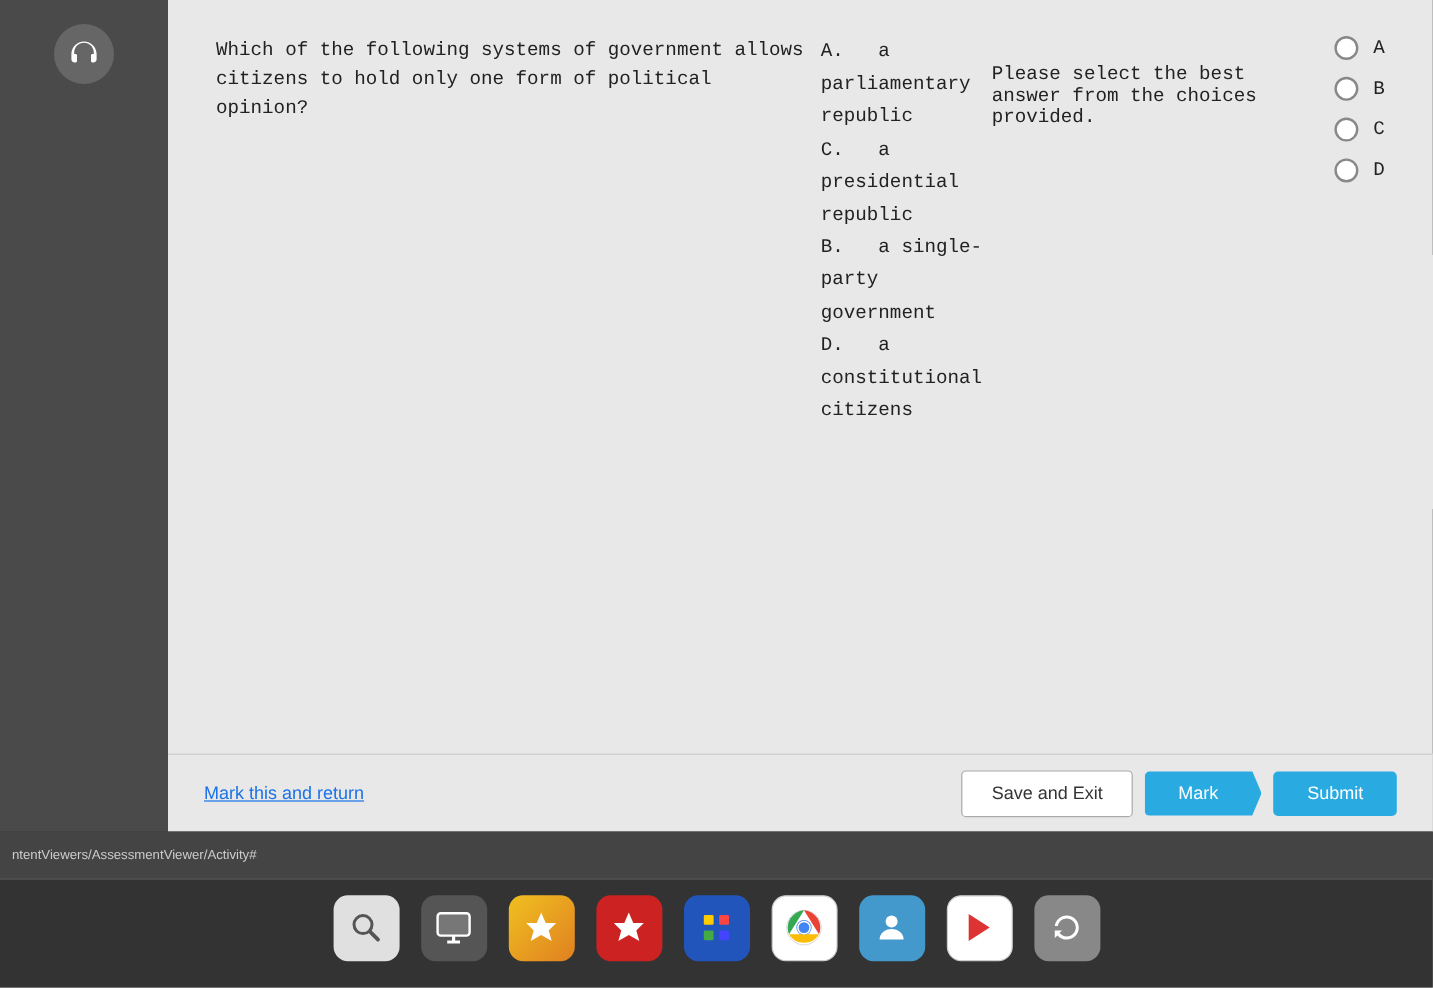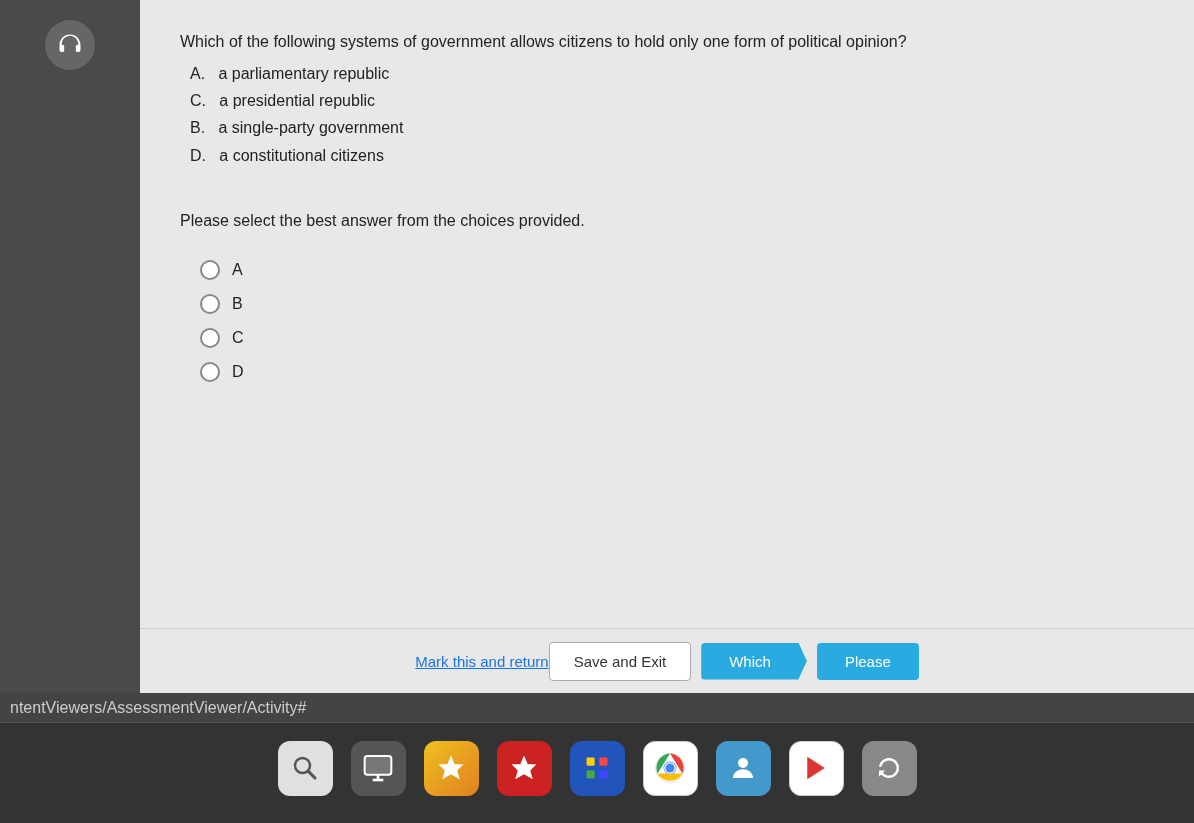--- a/index.html
+++ b/index.html
@@ -50,21 +50,22 @@
       font-size: 22px;
     }
 
     
     .question-panel {
       background: #e8e8e8;
       margin: 0;
       padding: 30px 40px 20px 40px;
       flex: 1;
       display: flex;
-      flex-direction: column;
+      flex-direction: row;
+      font-family: Liberation Mono, monospace;
     }
 
     .question-text {
       font-size: 16px;
       color: #222;
       line-height: 1.5;
       margin-bottom: 6px;
     }
 
     .choices-list {
@@ -122,21 +123,21 @@
     .bottom-bar {
       position: absolute;
       bottom: 130px;
       left: 140px;
       right: 0;
       height: 65px;
       background: #e8e8e8;
       border-top: 1px solid #ccc;
       display: flex;
       align-items: center;
-      justify-content: center;
+      justify-content: space-between;
       padding: 0 30px;
     }
 
     .mark-return-link {
       color: #1a73e8;
       text-decoration: underline;
       font-size: 15px;
       cursor: pointer;
       background: none;
       border: none;
@@ -187,26 +188,26 @@
       bottom: 0;
       left: 0;
       right: 0;
       height: 130px;
       background: #333;
       display: flex;
       flex-direction: column;
     }
 
     .address-bar {
-      height: 30px;
+      height: 40px;
       background: #444;
       display: flex;
       align-items: center;
       padding: 0 10px;
-      font-size: 16px;
+      font-size: 11px;
       color: #ccc;
       border-bottom: 1px solid #555;
     }
 
     .dock {
       flex: 1;
       display: flex;
       align-items: center;
       justify-content: center;
       gap: 18px;
@@ -290,22 +291,22 @@
         <span class="radio-label">D</span>
       </label>
     </div>
   </div>
 </div>
 
 <div class="bottom-bar">
   <button class="mark-return-link">Mark this and return</button>
   <div class="bottom-buttons">
     <button class="btn-save-exit">Save and Exit</button>
-    <button class="btn-next">Which</button>
-    <button class="btn-submit">Please</button>
+    <button class="btn-next">Mark</button>
+    <button class="btn-submit">Submit</button>
   </div>
 </div>
 
 <div class="taskbar">
   <div class="address-bar">
     <span>ntentViewers/AssessmentViewer/Activity#</span>
   </div>
   <div class="dock">
     <div class="dock-icon search">
       <svg width="30" height="30" viewBox="0 0 24 24" fill="#555">

